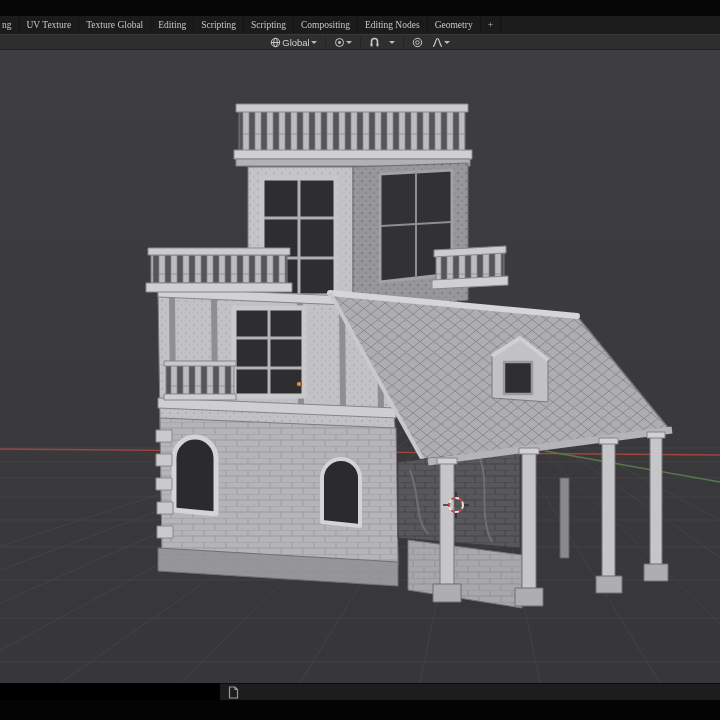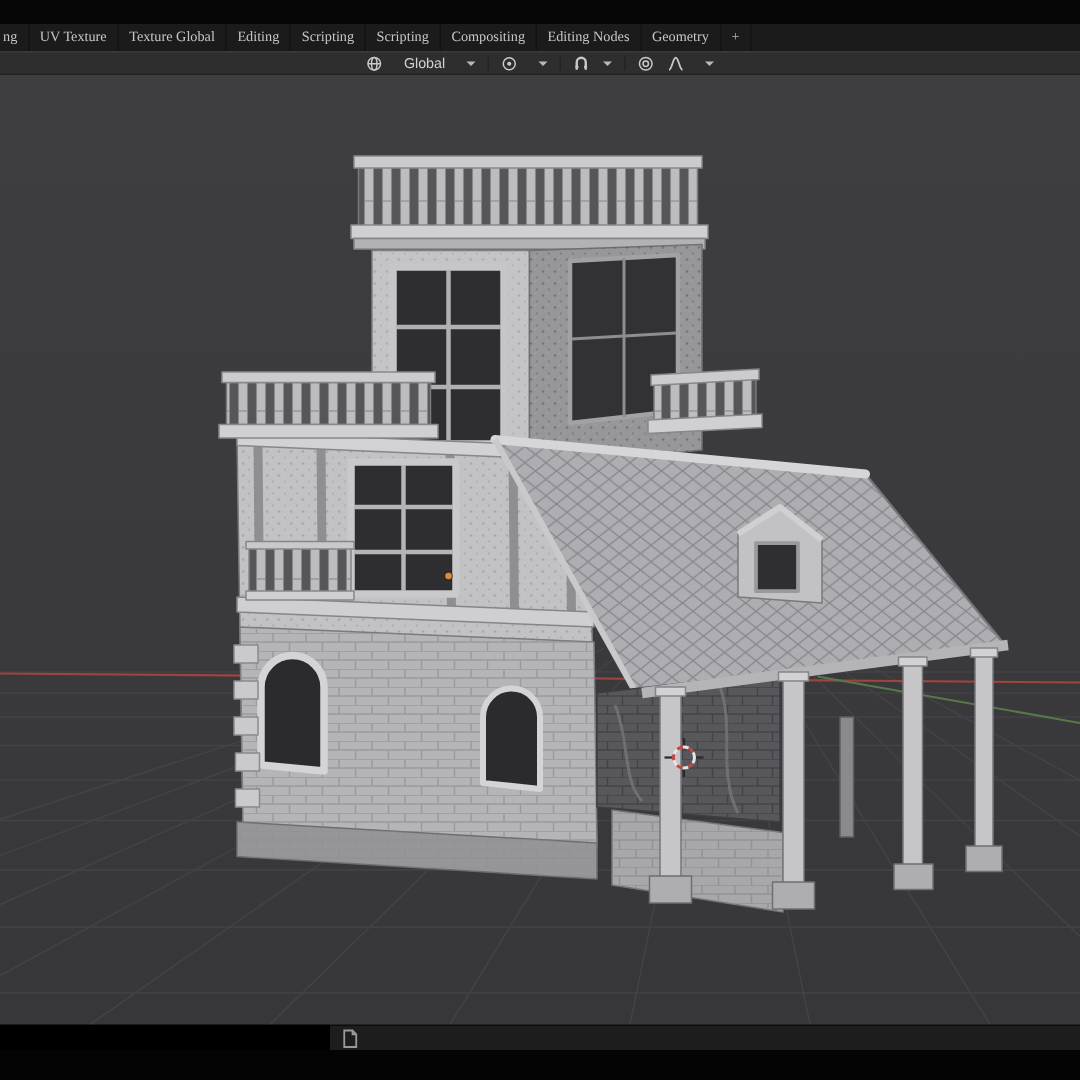--- a/index.html
+++ b/index.html
@@ -9,21 +9,21 @@
   .top-strip{height:16px;background:#060606;}
   .tabbar{height:18px;background:#1b1b1b;display:flex;align-items:stretch;
     color:#c7c7c7;font-size:9.5px;}
   .tab{display:flex;align-items:center;padding:0 7px;border-right:1px solid #131313;
     white-space:nowrap;font-family:Liberation Serif, serif;}
   .tab.partial{padding-left:2px;}
   .tab.add{color:#b5b5b5;}
   .vheader{height:16px;background:#2e2e2e;border-top:1px solid #3a3a3a;
     border-bottom:1px solid #222;display:flex;justify-content:center;align-items:center;}
   .cluster{display:flex;align-items:center;gap:1px;}
-  .hbtn{display:flex;align-items:center;gap:14px;background:transparent;border:0;
+  .hbtn{display:flex;align-items:center;gap:1px;background:transparent;border:0;
     color:#d2d2d2;font-size:9.5px;height:14px;padding:0 4px;border-radius:2px;}
   .chev{width:0;height:0;border-left:3px solid transparent;border-right:3px solid transparent;
     border-top:3.5px solid #b9b9b9;display:inline-block;}
   .vsep{width:1px;height:10px;background:#232323;margin:0 3px;}
   .viewport{height:633px;position:relative;background:linear-gradient(#3e3e41,#37373a);}
   .viewport svg{position:absolute;inset:0;}
   .bottomstrip{height:17px;display:flex;}
   .strip-left{width:220px;background:#000;}
   .strip-right{flex:1;background:#1d1d1d;border-top:1px solid #0c0c0c;
     display:flex;align-items:center;padding-left:8px;}

